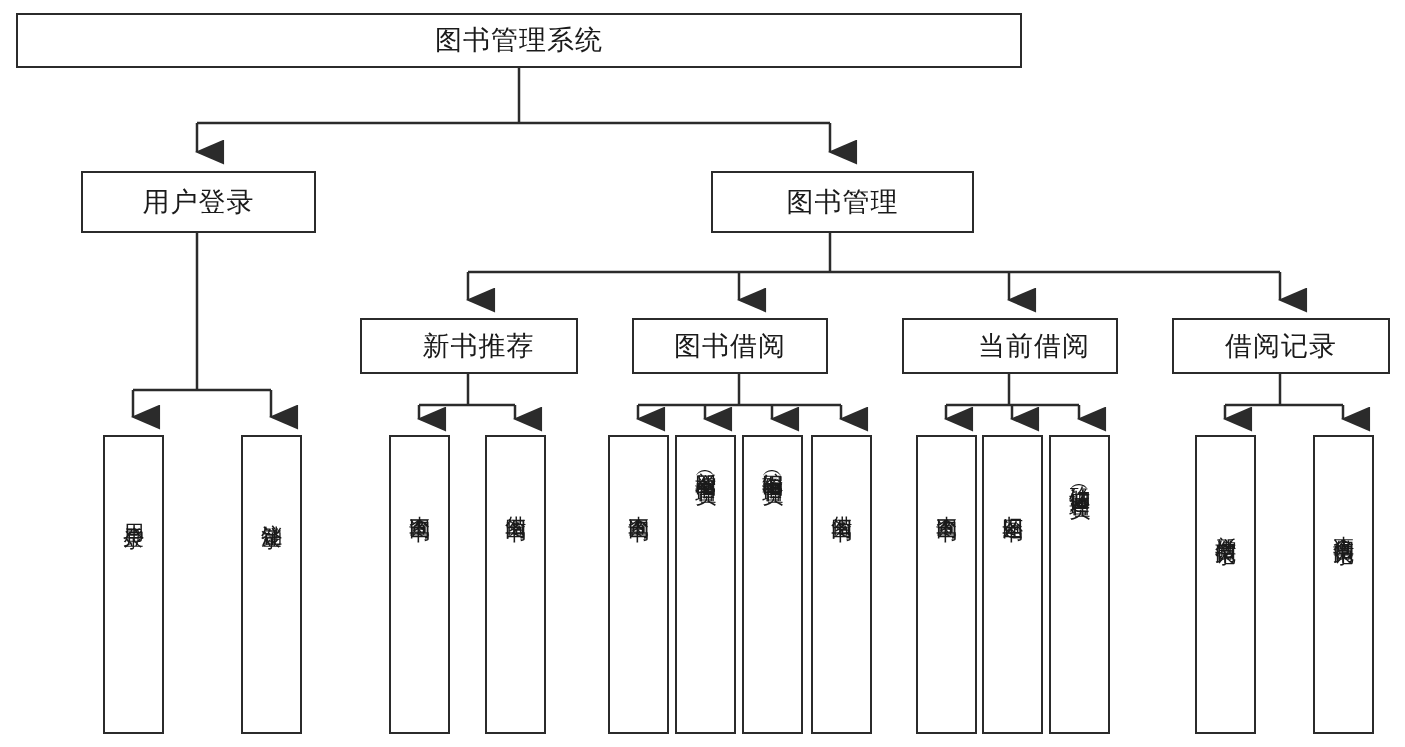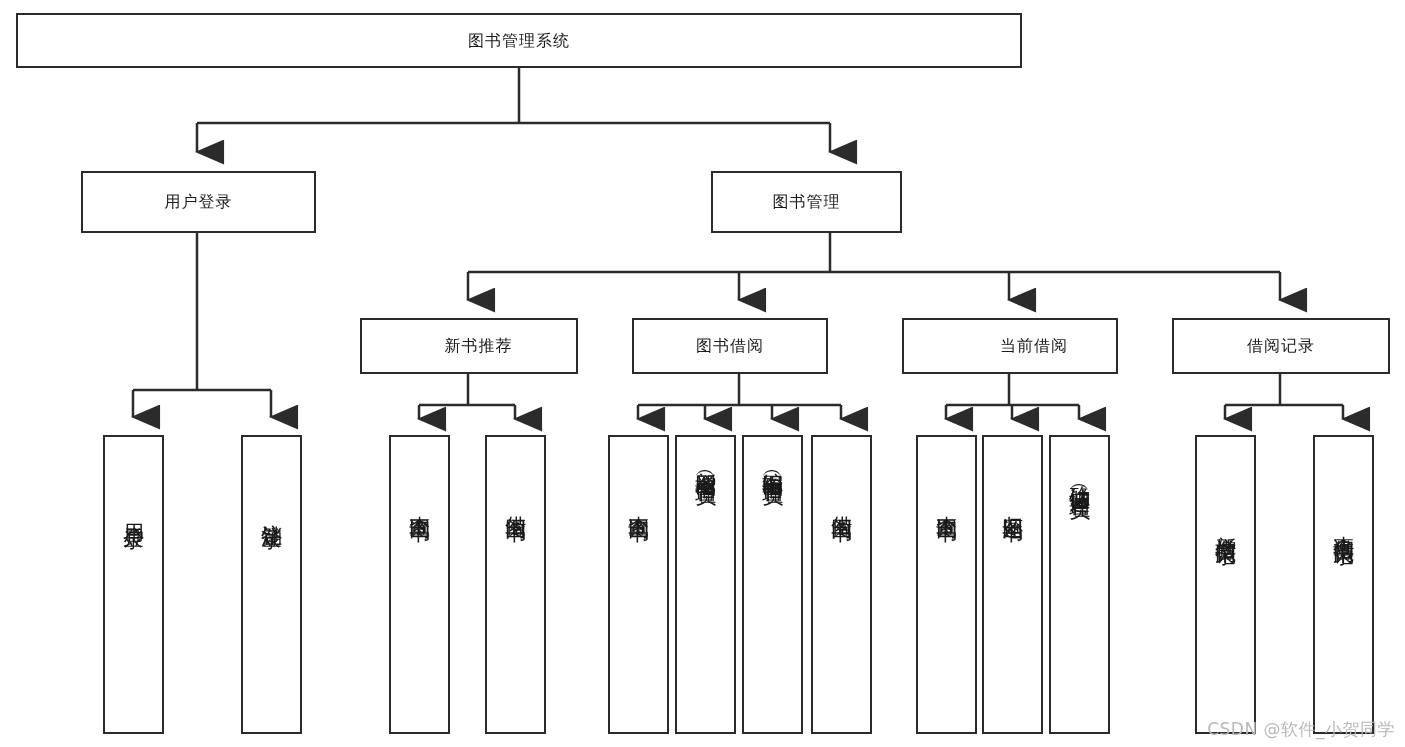--- a/index.html
+++ b/index.html
@@ -29,21 +29,21 @@
     box-sizing: border-box;
     border: 2.5px solid #2b2b2b;
     background: #ffffff;
     display: flex;
     align-items: center;
     justify-content: center;
     color: #1a1a1a;
     z-index: 2;
   }
   .node-h .label {
-    font-size: 16px;
+    font-size: 27px;
     line-height: 1.2;
     letter-spacing: 1px;
     white-space: nowrap;
   }
   .node-v {
     align-items: flex-start;
     justify-content: center;
     padding-top: 10px;
   }
   .node-v .label {
@@ -139,21 +139,21 @@
     </g>
   </svg>
 
   <div class="node node-h" style="left:16px; top:13px; width:1006px; height:55px;">
     <span class="label">图书管理系统</span>
   </div>
 
   <div class="node node-h" style="left:81px; top:171px; width:235px; height:62px;">
     <span class="label">用户登录</span>
   </div>
-  <div class="node node-h" style="left:711px; top:171px; width:191px; height:62px;justify-content:center;">
+  <div class="node node-h" style="left:711px; top:171px; width:263px; height:62px;justify-content:center;">
     <span class="label">图书管理</span>
   </div>
 
   <div class="node node-h" style="left:360px; top:318px; width:218px; height:56px;padding-left:19px;">
     <span class="label">新书推荐</span>
   </div>
   <div class="node node-h" style="left:632px; top:318px; width:196px; height:56px;">
     <span class="label">图书借阅</span>
   </div>
   <div class="node node-h" style="left:902px; top:318px; width:216px; height:56px;padding-left:48px;">
@@ -200,14 +200,13 @@
     <span class="label">确认归还（管理员）</span>
   </div>
 
   <div class="node node-v mid" style="left:1195px; top:435px; width:61px; height:299px;">
     <span class="label">新增借阅记录</span>
   </div>
   <div class="node node-v mid" style="left:1313px; top:435px; width:61px; height:299px;">
     <span class="label">查询借阅记录</span>
   </div>
 
-  <div class="watermark">CSDN @软件_小贺同学</div>
 </div>
 
 </body></html>

